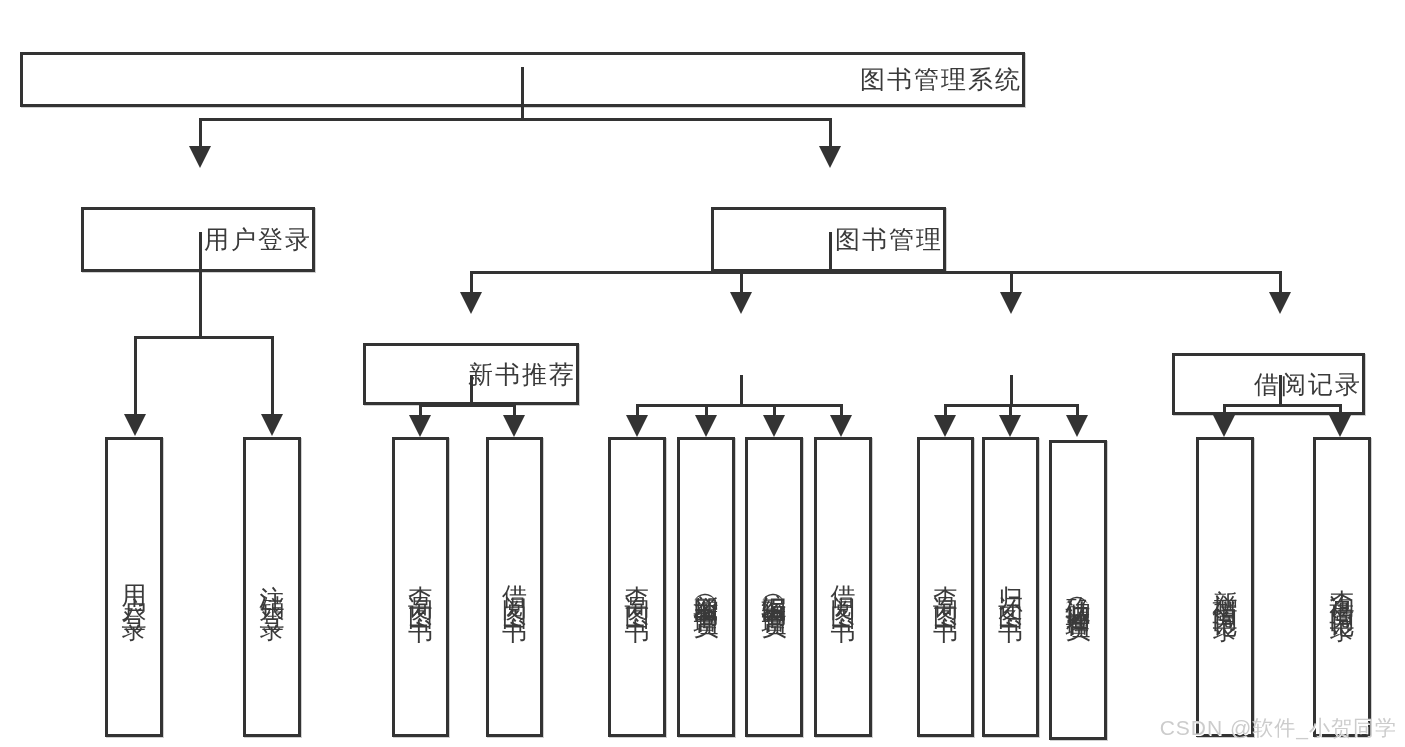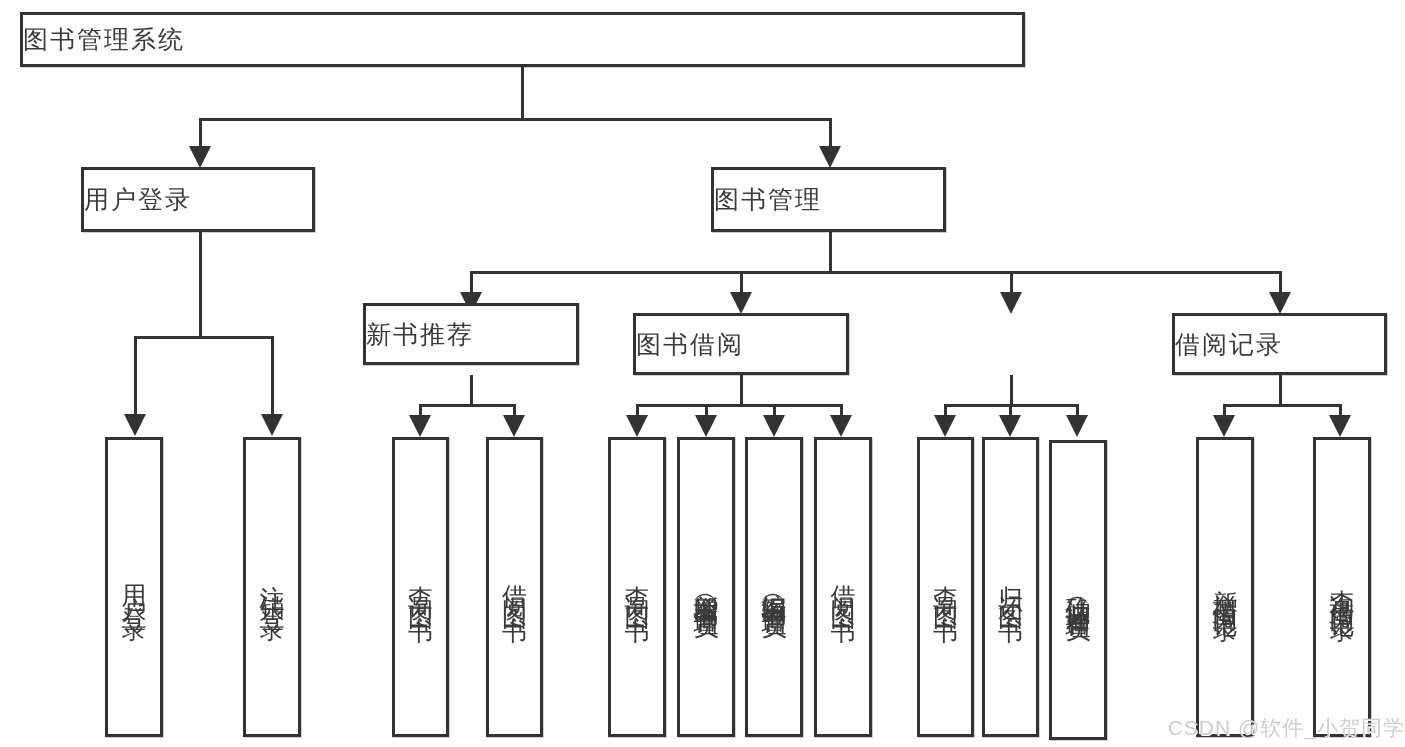--- a/index.html
+++ b/index.html
@@ -3,23 +3,24 @@
 <meta charset="utf-8">
 <style>
   html,body{margin:0;padding:0;background:#ffffff;}
   .canvas{
     position:relative;width:1405px;height:747px;background:#ffffff;
     font-family:"Liberation Sans","DejaVu Sans",sans-serif;overflow:hidden;
   }
   
   .hbox{
     position:absolute;border:3px solid #333333;background:#ffffff;
-    display:flex;align-items:center;justify-content:flex-start;
+    display:flex;align-items:center;justify-content:flex-end;
     font-size:25px;color:#3a3a3a;letter-spacing:2px;box-sizing:border-box;
     box-shadow:1px 1px 0 rgba(120,120,120,.35);
+    margin-top:40px;
   }
   .vbox{
     position:absolute;border:3px solid #333333;background:#ffffff;
     display:flex;align-items:center;justify-content:center;box-sizing:border-box;
     box-shadow:1px 1px 0 rgba(120,120,120,.35);
   }
   .vlabel{
     writing-mode:vertical-rl;text-orientation:mixed;
     font-size:25px;color:#3a3a3a;letter-spacing:11px;line-height:1;
   }
@@ -28,21 +29,21 @@
   
   .hl{position:absolute;height:3px;background:#333333;}
   .vl{position:absolute;width:3px;background:#333333;}
   .arr{
     position:absolute;width:0;height:0;
     border-left:11px solid transparent;border-right:11px solid transparent;
     border-top:22px solid #333333;
   }
   
   .watermark{
-    position:absolute;right:0;bottom:5px;font-size:21px;color:#cccccc;
+    position:absolute;right:8px;bottom:5px;font-size:21px;color:#cccccc;
     text-shadow:1px 1px 0 #ffffff;z-index:10;letter-spacing:1px;white-space:nowrap;
   }
 </style>
 </head>
 <body>
 
 <div class="canvas">
 
   <div class="hbox" style="left:20px;top:12px;width:1005px;height:55px">
     <span>图书管理系统</span>
@@ -76,24 +77,21 @@
   <div class="vl" style="left:740px;top:271px;height:23px"></div>
   <div class="arr" style="left:730px;top:292px"></div>
   <div class="vl" style="left:1010px;top:271px;height:23px"></div>
   <div class="arr" style="left:1000px;top:292px"></div>
   <div class="vl" style="left:1279px;top:271px;height:23px"></div>
   <div class="arr" style="left:1269px;top:292px"></div>
 
   <div class="hbox" style="left:363px;top:303px;width:216px;height:62px">
     <span>新书推荐</span>
   </div>
-  <div class="hbox" style="left:633px;top:313px;width:216px;height:62px">
-    <span>图书借阅</span>
-  </div>
-  <div class="hbox" style="left:1172px;top:313px;width:215px;height:62px">
+  <div class="hbox" style="left:1172px;top:313px;width:193px;height:62px">
     <span>借阅记录</span>
   </div>
 
   <div class="vl" style="left:470px;top:375px;height:32px"></div>
   <div class="hl" style="left:419px;top:404px;width:97px"></div>
   <div class="vl" style="left:419px;top:404px;height:12px"></div>
   <div class="arr" style="left:409px;top:415px"></div>
   <div class="vl" style="left:513px;top:404px;height:12px"></div>
   <div class="arr" style="left:503px;top:415px"></div>
 

